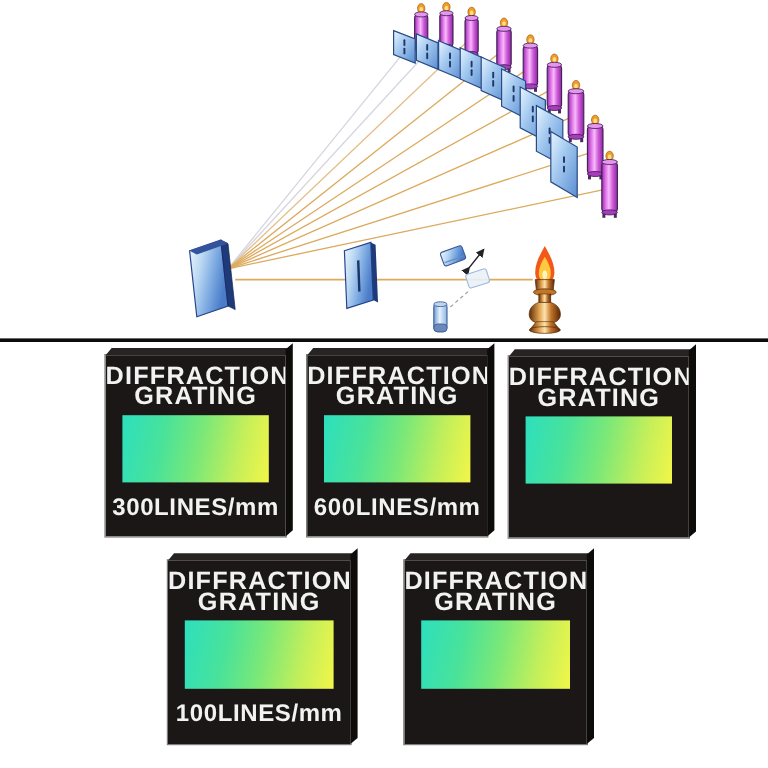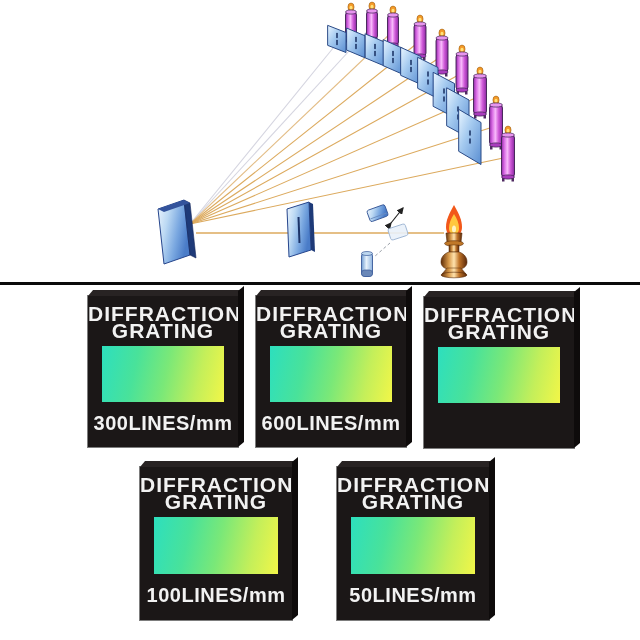--- a/index.html
+++ b/index.html
@@ -292,17 +292,16 @@
       <div class="slide-window"></div>
       <div class="slide-label"><span class="num light">100</span><span>LINES/mm</span></div>
     </div>
 
     <div class="slide s5">
       <div class="slide-title">
         <div>DIFFRACTION</div>
         <div>GRATING</div>
       </div>
       <div class="slide-window"></div>
-      <div class="slide-label"><span class="num light">50</span><span>LINES/mm</span></div>
     </div>
 
   </div>
 </div>
 
 </body></html>

